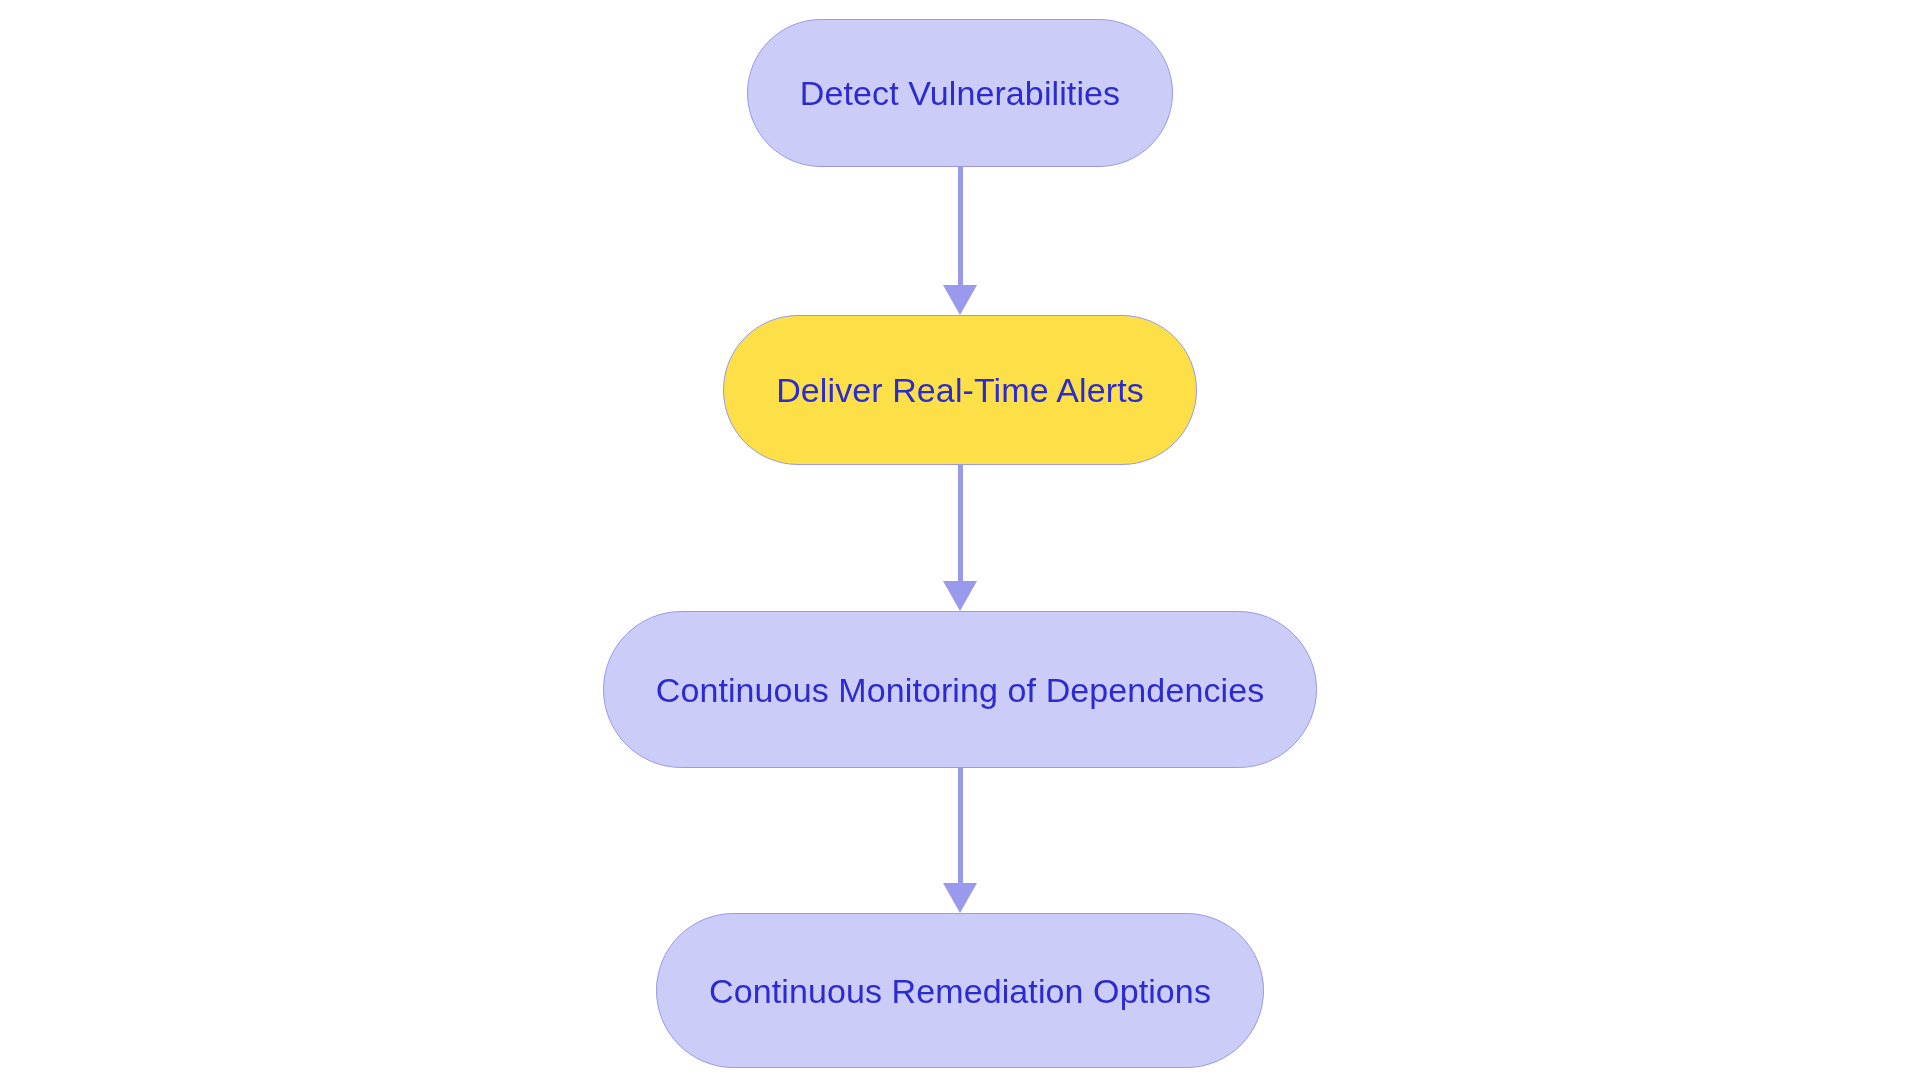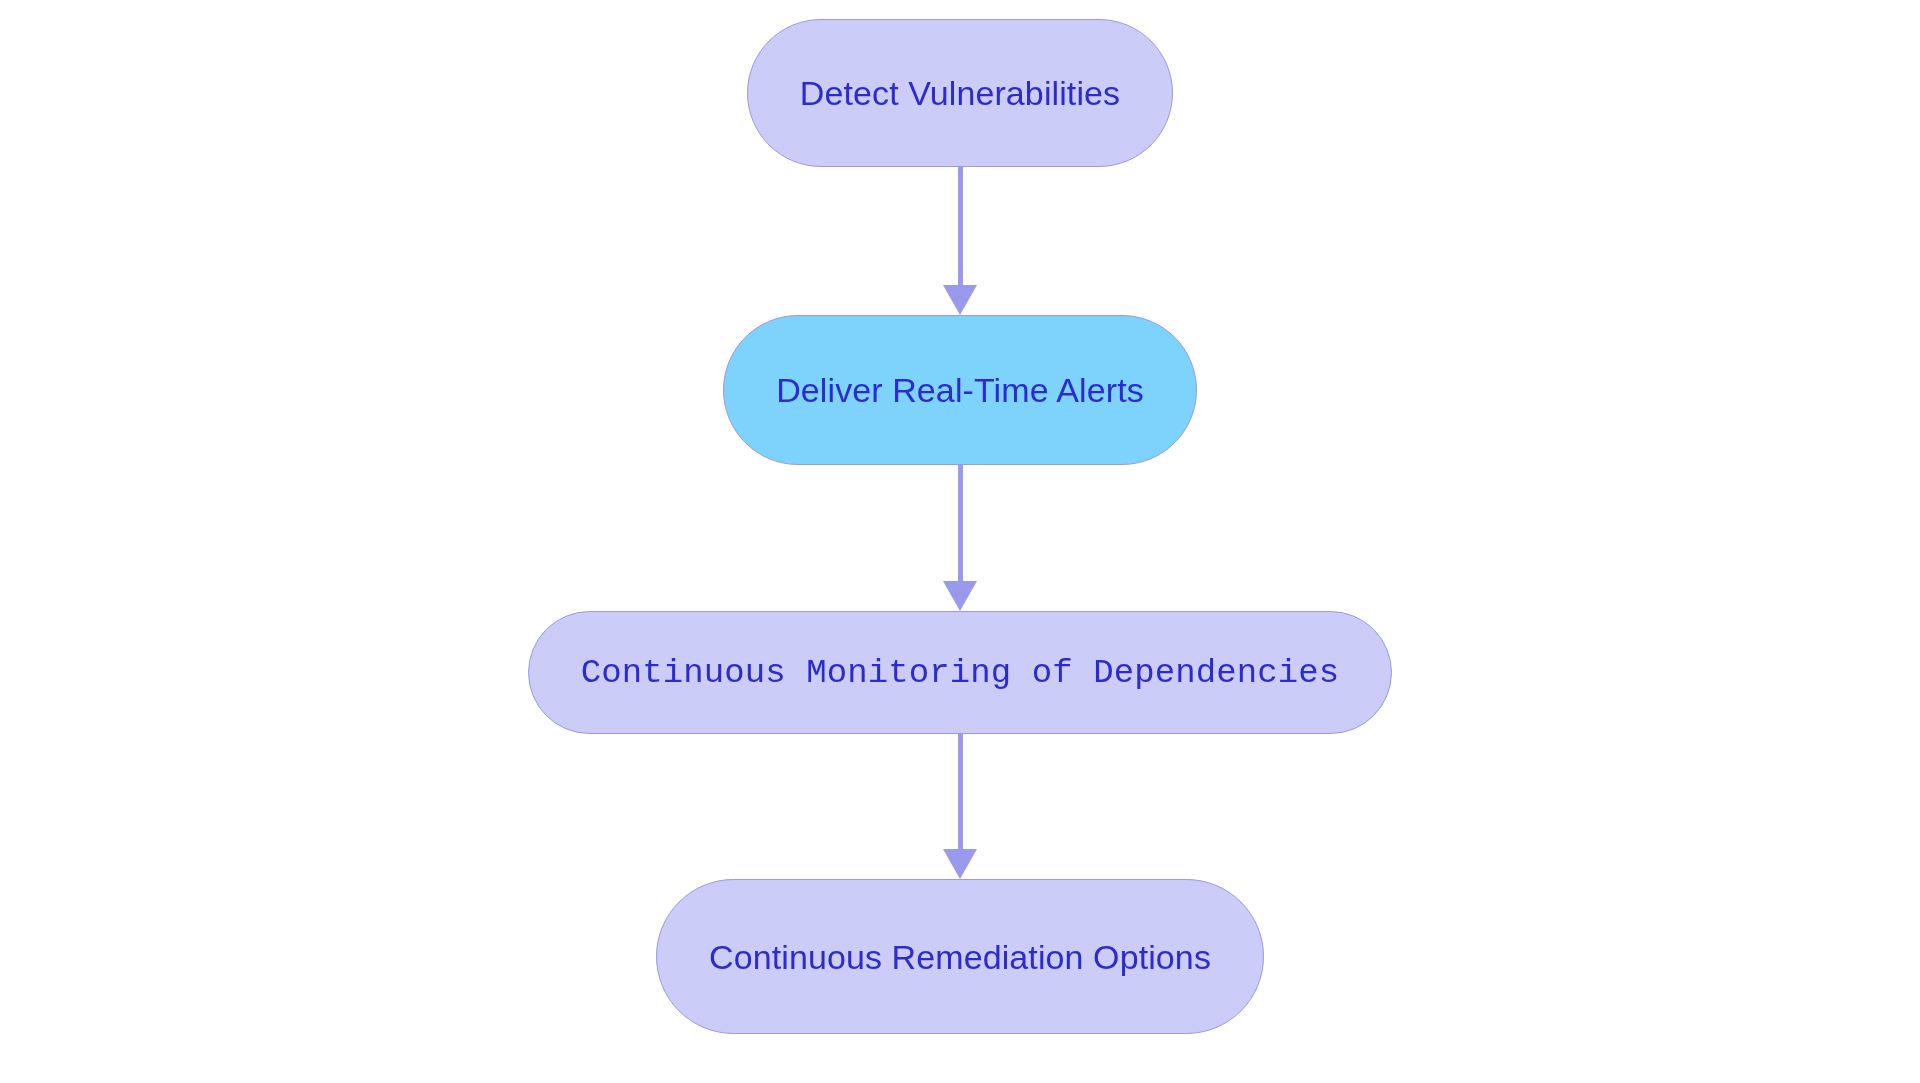--- a/index.html
+++ b/index.html
@@ -88,30 +88,30 @@
 
     <div class="node" id="n1" style="min-width: 404px; height: 148px; padding-left: 46px; padding-right: 46px; background: rgb(204, 204, 248); border-color: rgb(153, 153, 232);">
       <span class="node-label" style="color: rgb(43, 43, 208);">Detect Vulnerabilities</span>
     </div>
 
     <div class="connector" id="c1" style="height: 148px;">
       <div class="connector-stem" style="background: rgb(153, 153, 238);"></div>
       <div class="connector-head" style="border-top-color: rgb(153, 153, 238);"></div>
     </div>
 
-    <div class="node" id="n2" style="min-width: 440px; height: 150px; padding-left: 46px; padding-right: 46px; background: #7dd3fc; border-color: rgb(153, 153, 232);">
+    <div class="node" id="n2" style="min-width: 440px; height: 150px; padding-left: 46px; padding-right: 46px; background: #fde047; border-color: rgb(153, 153, 232);">
       <span class="node-label" style="color: rgb(43, 43, 208);">Deliver Real-Time Alerts</span>
     </div>
 
     <div class="connector" id="c2" style="height: 146px;">
       <div class="connector-stem" style="background: rgb(153, 153, 238);"></div>
       <div class="connector-head" style="border-top-color: rgb(153, 153, 238);"></div>
     </div>
 
-    <div class="node" id="n3" style="min-width: 685px; height: 123px; padding-left: 46px; padding-right: 46px; background: rgb(204, 204, 248); border-color: rgb(153, 153, 232); font-family: Liberation Mono, monospace;">
+    <div class="node" id="n3" style="min-width: 685px; height: 157px; padding-left: 46px; padding-right: 46px; background: rgb(204, 204, 248); border-color: rgb(153, 153, 232);">
       <span class="node-label" style="color: rgb(43, 43, 208);">Continuous Monitoring of Dependencies</span>
     </div>
 
     <div class="connector" id="c3" style="height: 145px;">
       <div class="connector-stem" style="background: rgb(153, 153, 238);"></div>
       <div class="connector-head" style="border-top-color: rgb(153, 153, 238);"></div>
     </div>
 
     <div class="node" id="n4" style="min-width: 570px; height: 155px; padding-left: 46px; padding-right: 46px; background: rgb(204, 204, 248); border-color: rgb(153, 153, 232);">
       <span class="node-label" style="color: rgb(43, 43, 208);">Continuous Remediation Options</span>

